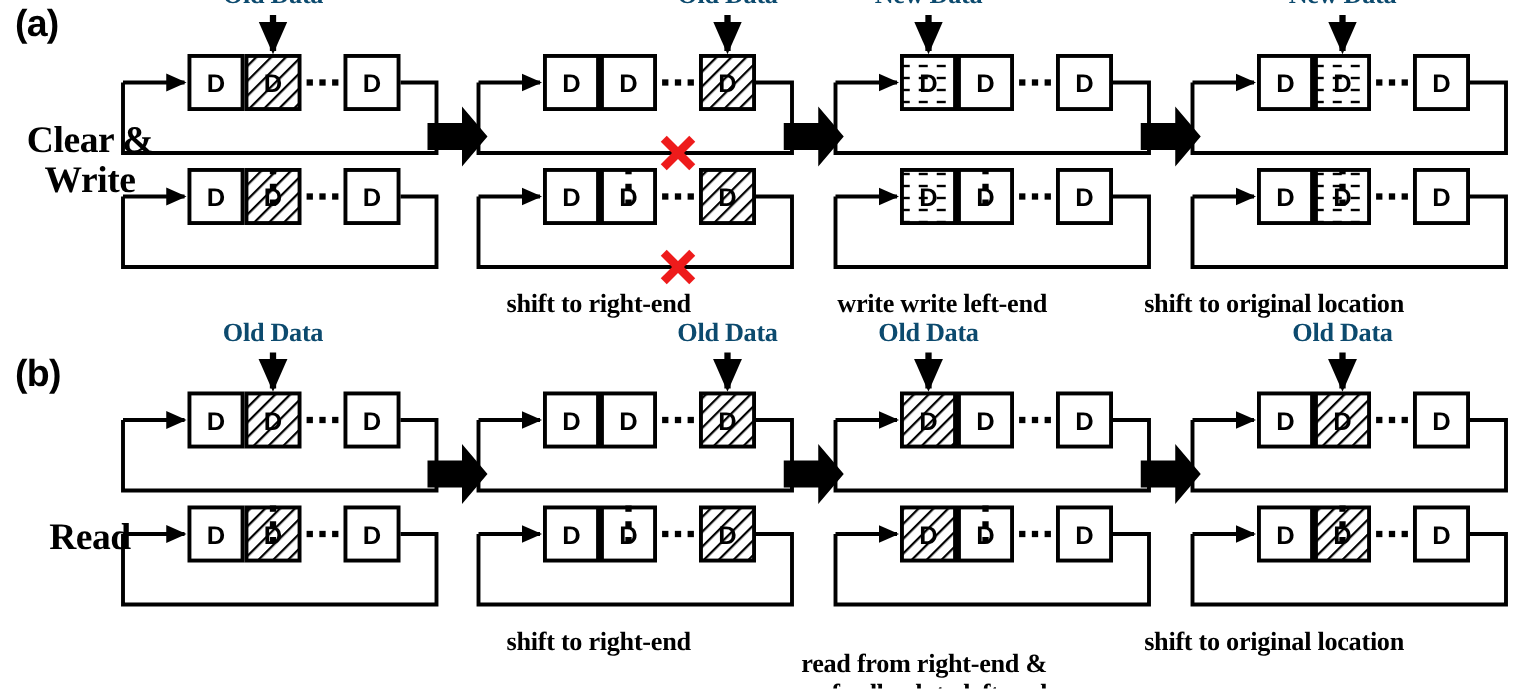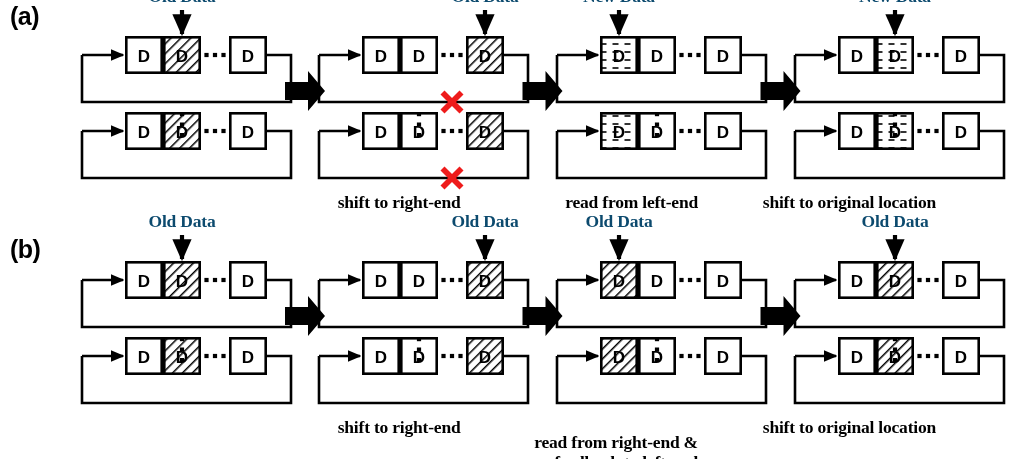--- a/index.html
+++ b/index.html
@@ -285,28 +285,32 @@
           <rect x="892.9" y="347.5" width="4.2" height="4.2" fill="#000000"></rect>
           <rect x="892.9" y="358" width="4.2" height="4.2" fill="#000000"></rect>
           <line x1="895" y1="235" x2="895" y2="259" stroke="#000000" stroke-width="4.2" marker-end="url(#tip)"></line>
         </g>
   </svg>
   </div>
 
   <div class="rowletter" style="left:10px;top:4px;">(a)</div>
   <div class="rowletter" style="left:10px;top:237px;">(b)</div>
 
+  <div class="oplabel" style="left:0px;top:80px;width:120px;">
+    <span>Clear &amp;<br>Write</span>
+  </div>
+  <div class="oplabel" style="left:0px;top:345px;width:120px;">Read</div>
 
   <div id="text-layer">
       <div class="datatitle" style="left:97px;top:-12px;width:170px;">Old Data</div>
       <div class="datatitle" style="left:400px;top:-12px;width:170px;">Old Data</div>
       <div class="datatitle" style="left:534px;top:-12px;width:170px;">New Data</div>
       <div class="datatitle" style="left:810px;top:-12px;width:170px;">New Data</div>
       <div class="caption" style="left:180.5px;top:192px;width:280px;">shift to right-end</div>
-      <div class="caption" style="left:418px;top:192px;width:280px;">read from left-end</div>
+      <div class="caption" style="left:418px;top:192px;width:280px;">write write left-end</div>
       <div class="caption" style="left:656px;top:192px;width:280px;">shift to original location</div>
       <div class="datatitle" style="left:97px;top:213px;width:170px;">Old Data</div>
       <div class="datatitle" style="left:400px;top:213px;width:170px;">Old Data</div>
       <div class="datatitle" style="left:534px;top:213px;width:170px;">Old Data</div>
       <div class="datatitle" style="left:810px;top:213px;width:170px;">Old Data</div>
       <div class="caption" style="left:180.5px;top:417px;width:280px;">shift to right-end</div>
       <div class="caption" style="left:418px;top:417px;width:280px;margin-top:15px;">read from right-end &amp;
 feedback to left-end</div>
       <div class="caption" style="left:656px;top:417px;width:280px;">shift to original location</div>
     </div>

